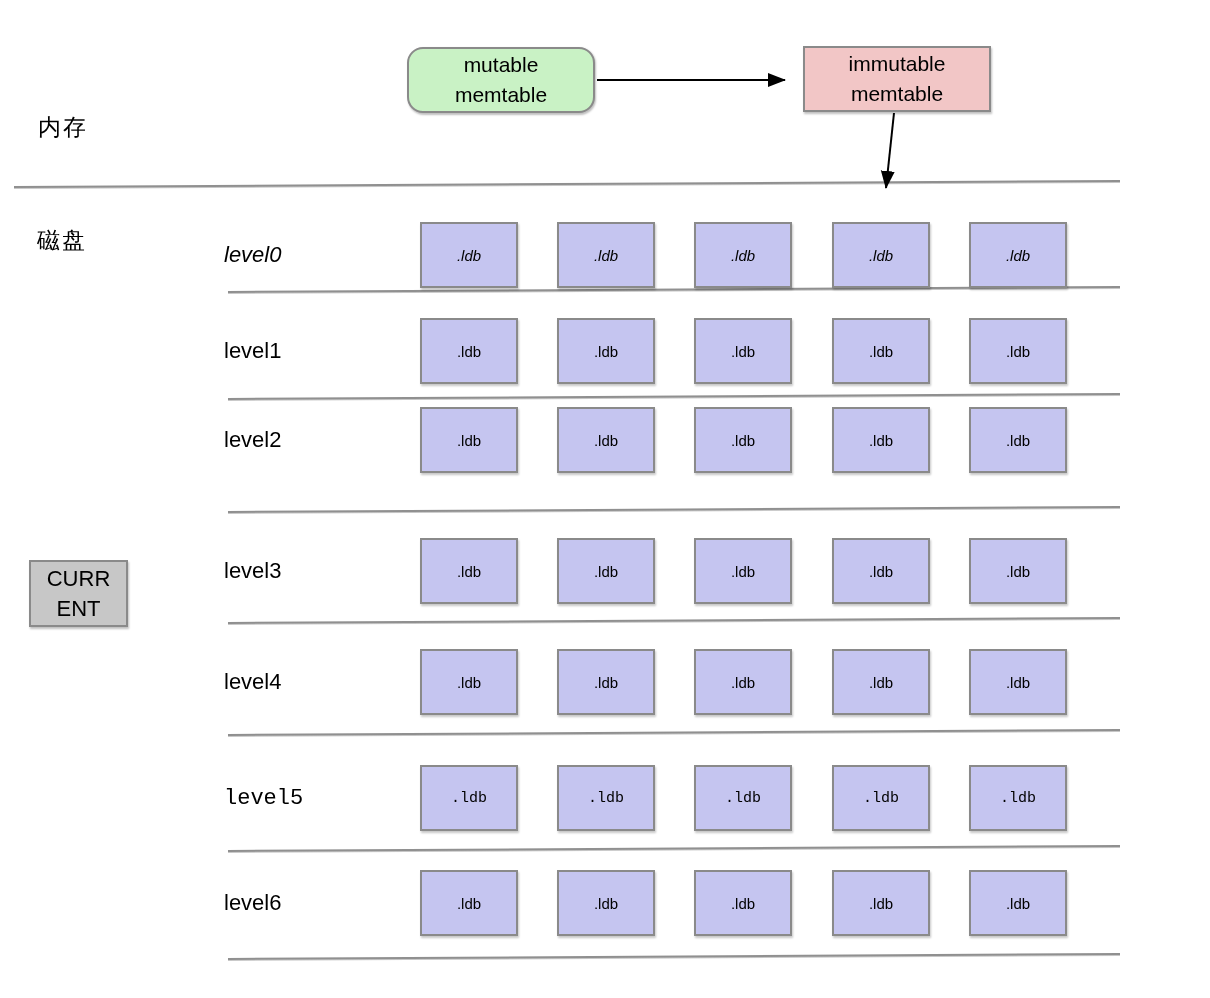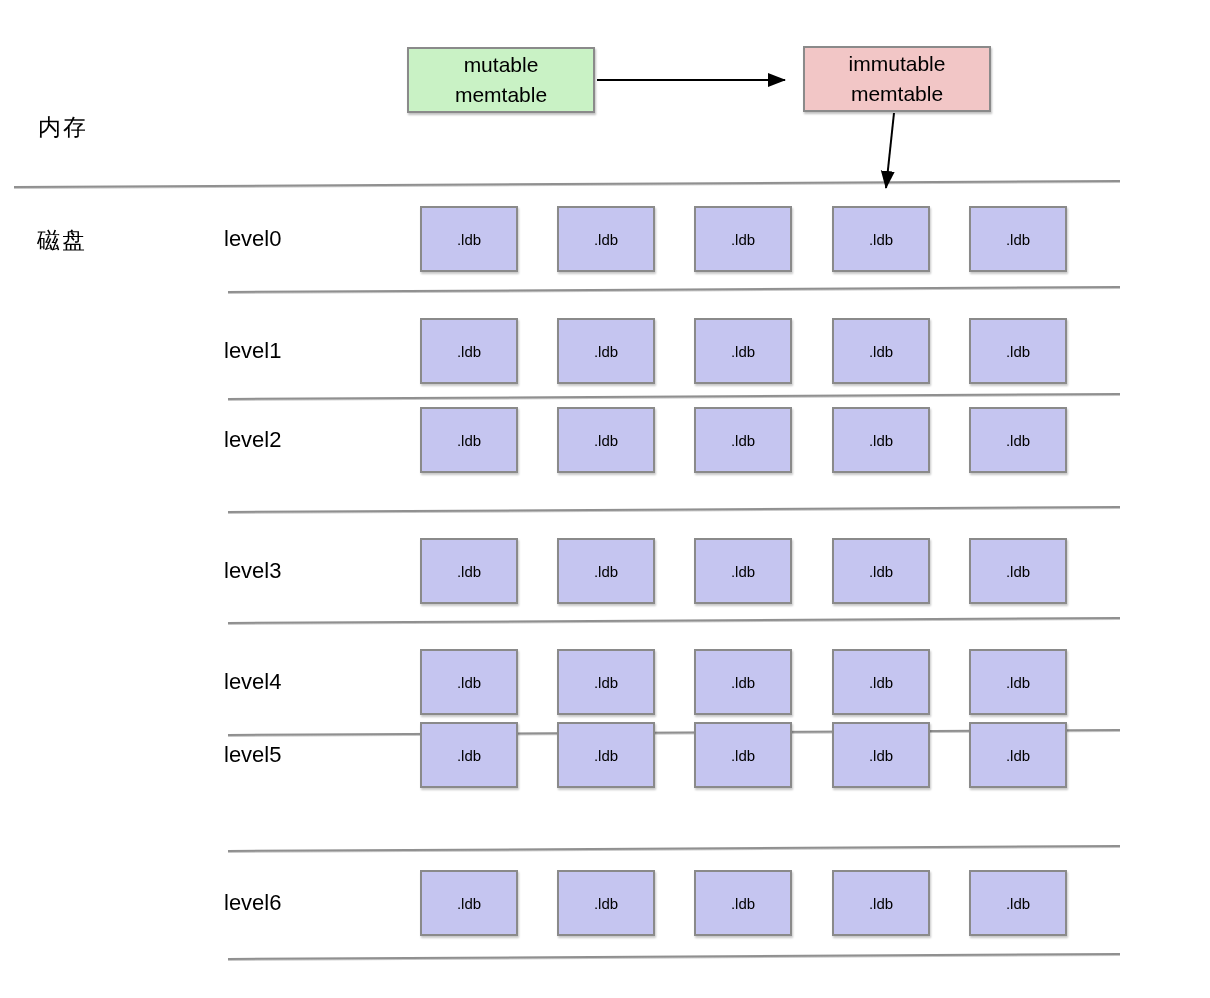--- a/index.html
+++ b/index.html
@@ -120,28 +120,30 @@
     <line class="sep" x1="228" y1="851" x2="1120" y2="846"></line>
     <line class="sep" x1="228" y1="959" x2="1120" y2="954"></line>
 
     <line class="arrow-line" x1="597" y1="80" x2="785" y2="80" marker-end="url(#arrowhead)"></line>
     <line class="arrow-line" x1="894" y1="113" x2="886" y2="188" marker-end="url(#arrowhead)"></line>
   </svg>
 
   <div class="zh-label" style="left:38px; top:112px;">内存</div>
   <div class="zh-label" style="left:37px; top:225px;text-align:center;">磁盘</div>
 
-  <div class="box memtable-box mutable" style="left:407px; top:47px;">mutable
+  <div class="box memtable-box mutable" style="left:407px; top:47px;border-radius:16px;">mutable
 memtable</div>
   <div class="box memtable-box immutable" style="left:803px; top:46px;">immutable
 memtable</div>
 
+  <div class="box disk-file-box current-box" style="left:29px; top:560px;">CURR
+ENT</div>
 
   <div id="levels-container">
-      <div class="level-row" style="top: 206px;">
+      <div class="level-row" style="top: 222px; font-style: italic;">
       <div class="level-label">level0</div>
     <div class="ldb-box" style="left: 420px;">.ldb</div>
         <div class="ldb-box" style="left: 557px;">.ldb</div>
         <div class="ldb-box" style="left: 694px;">.ldb</div>
         <div class="ldb-box" style="left: 832px;">.ldb</div>
         <div class="ldb-box" style="left: 969px;">.ldb</div>
       </div>
       <div class="level-row" style="top: 318px;">
       <div class="level-label">level1</div>
     <div class="ldb-box" style="left: 420px;">.ldb</div>
@@ -167,21 +169,21 @@
         <div class="ldb-box" style="left: 969px;">.ldb</div>
       </div>
       <div class="level-row" style="top: 649px;">
       <div class="level-label">level4</div>
     <div class="ldb-box" style="left: 420px;">.ldb</div>
         <div class="ldb-box" style="left: 557px;">.ldb</div>
         <div class="ldb-box" style="left: 694px;">.ldb</div>
         <div class="ldb-box" style="left: 832px;">.ldb</div>
         <div class="ldb-box" style="left: 969px;">.ldb</div>
       </div>
-      <div class="level-row" style="top: 722px;">
+      <div class="level-row" style="top: 765px; font-family: Liberation Mono, monospace;">
       <div class="level-label">level5</div>
     <div class="ldb-box" style="left: 420px;">.ldb</div>
         <div class="ldb-box" style="left: 557px;">.ldb</div>
         <div class="ldb-box" style="left: 694px;">.ldb</div>
         <div class="ldb-box" style="left: 832px;">.ldb</div>
         <div class="ldb-box" style="left: 969px;">.ldb</div>
       </div>
       <div class="level-row" style="top: 870px;">
       <div class="level-label">level6</div>
     <div class="ldb-box" style="left: 420px;">.ldb</div>

